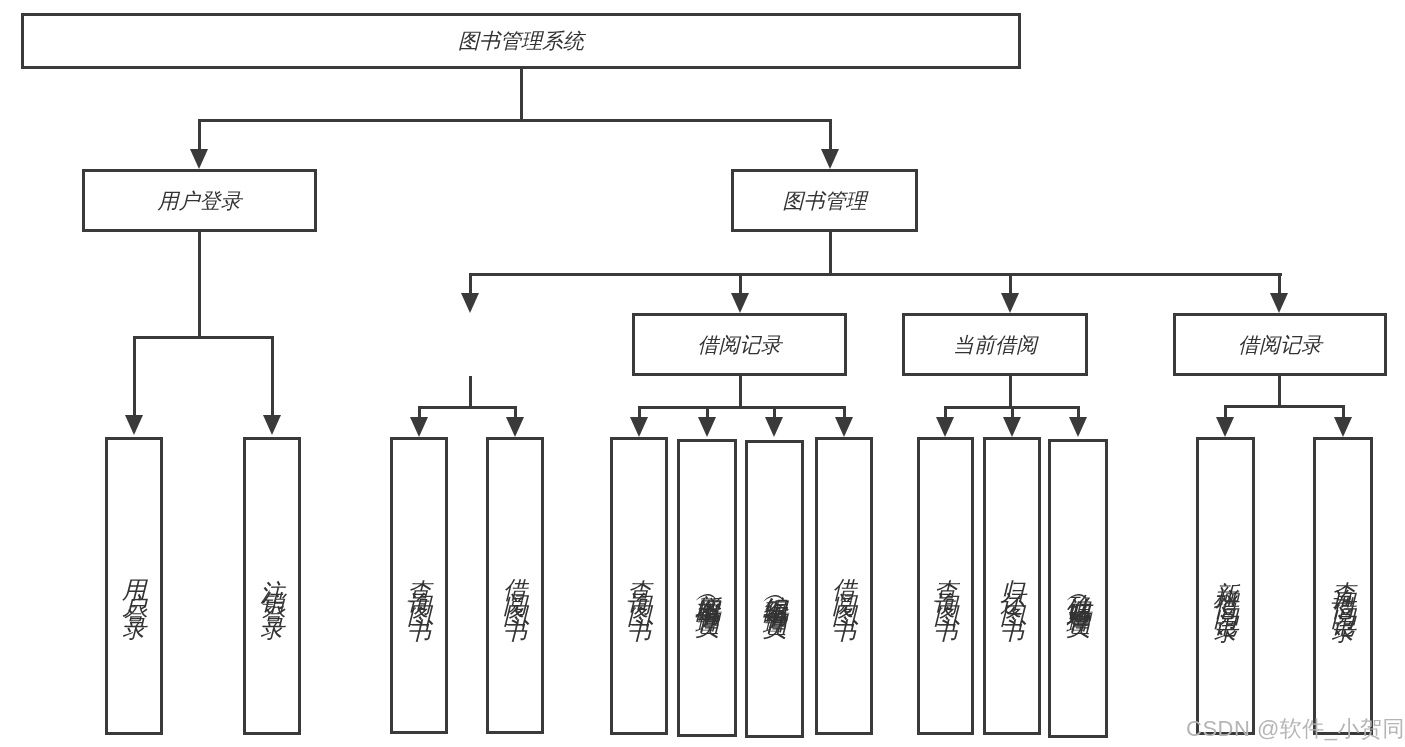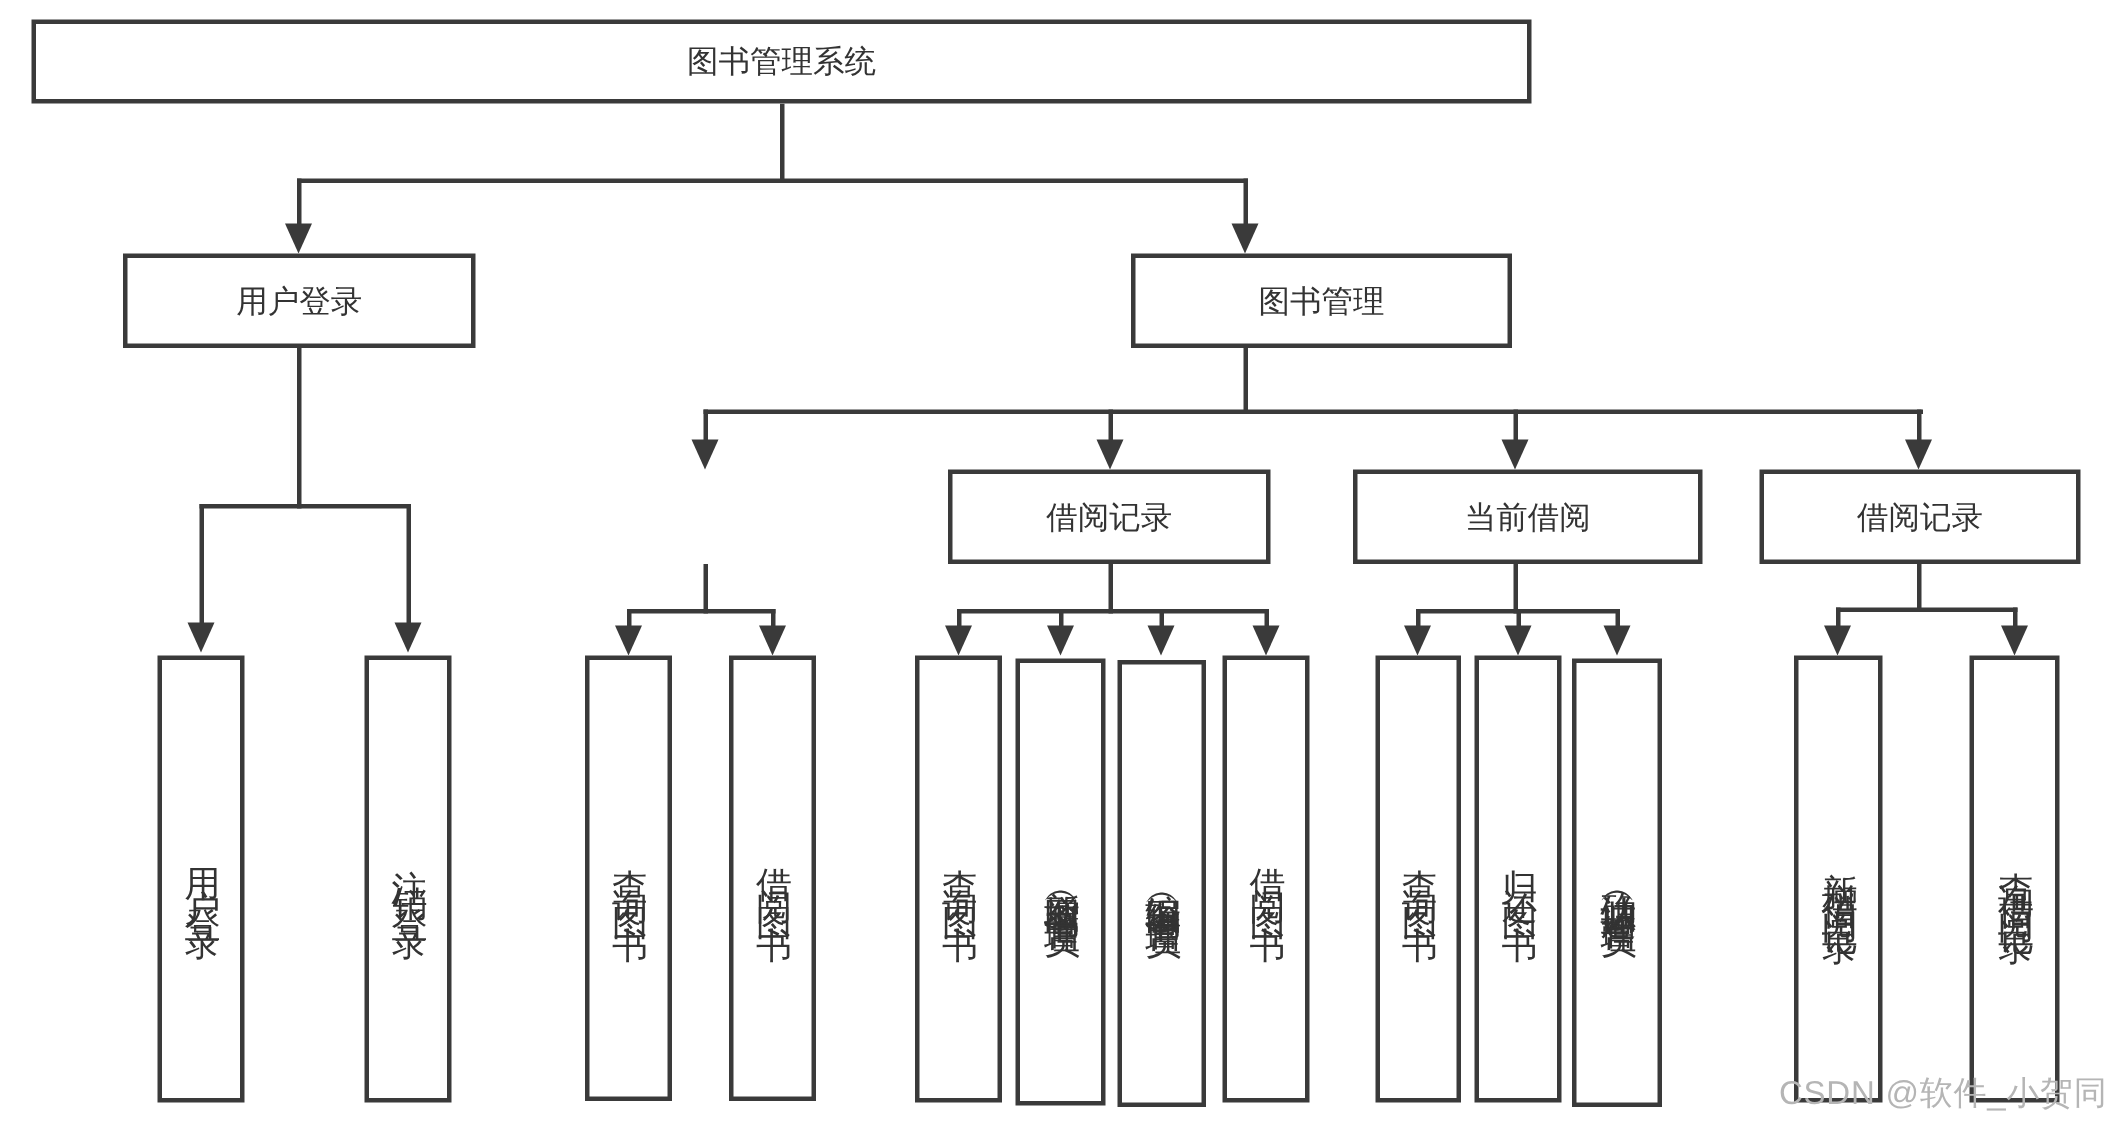--- a/index.html
+++ b/index.html
@@ -3,21 +3,21 @@
 <meta charset="utf-8">
 <style>
   html,body{margin:0;padding:0;}
   body{
     --line:#3a3a3a; --text:#333333; --watermark:#b5b5b5; --background:#ffffff;
     font-family:"Liberation Sans","DejaVu Sans",sans-serif;
     background:var(--background);
   }
   .stage{position:relative;width:1405px;height:747px;background:var(--background);overflow:hidden;}
   .box{position:absolute;box-sizing:border-box;border:3px solid var(--line);background:#fff;
-       display:flex;align-items:center;justify-content:center;z-index:2;}
+       display:flex;align-items:center;justify-content:center;z-index:2;font-style:italic;}
   .hlabel{font-size:21px;color:var(--text);white-space:nowrap;}
   .vtext{writing-mode:vertical-rl;text-orientation:mixed;font-size:24px;color:var(--text);
          line-height:1;white-space:nowrap;}
   .line{position:absolute;background:var(--line);z-index:1;}
   .vline{width:3px;}
   .hline{height:3px;}
   .arrow{position:absolute;width:0;height:0;z-index:1;
          border-left:9px solid transparent;border-right:9px solid transparent;
          border-top:20px solid var(--line);}
   .watermark{position:absolute;left:1186px;top:714px;font-size:22px;letter-spacing:0.5px;
@@ -87,28 +87,28 @@
   <div class="line vline" style="left:1342px;top:405px;height:14px"></div>
   <div class="arrow" style="left:1334px;top:417px"></div>
 
   <div class="box" style="left:21px;top:13px;width:1000px;height:56px">
     <span class="hlabel">图书管理系统</span>
   </div>
 
   <div class="box" style="left:82px;top:169px;width:235px;height:63px">
     <span class="hlabel">用户登录</span>
   </div>
-  <div class="box" style="left:754px;top:169px;width:254px;height:63px">
+  <div class="box" style="left:731px;top:169px;width:187px;height:63px">
     <span class="hlabel">图书管理</span>
   </div>
 
   <div class="box" style="left:632px;top:313px;width:215px;height:63px">
     <span class="hlabel">借阅记录</span>
   </div>
-  <div class="box" style="left:902px;top:313px;width:233px;height:63px">
+  <div class="box" style="left:902px;top:313px;width:186px;height:63px">
     <span class="hlabel">当前借阅</span>
   </div>
   <div class="box" style="left:1173px;top:313px;width:214px;height:63px">
     <span class="hlabel">借阅记录</span>
   </div>
 
   <div class="box" style="left:105px;top:437px;width:58px;height:298px">
     <span class="vtext" style="letter-spacing: 13px;">用户登录</span>
   </div>
   <div class="box" style="left:243px;top:437px;width:58px;height:298px">

